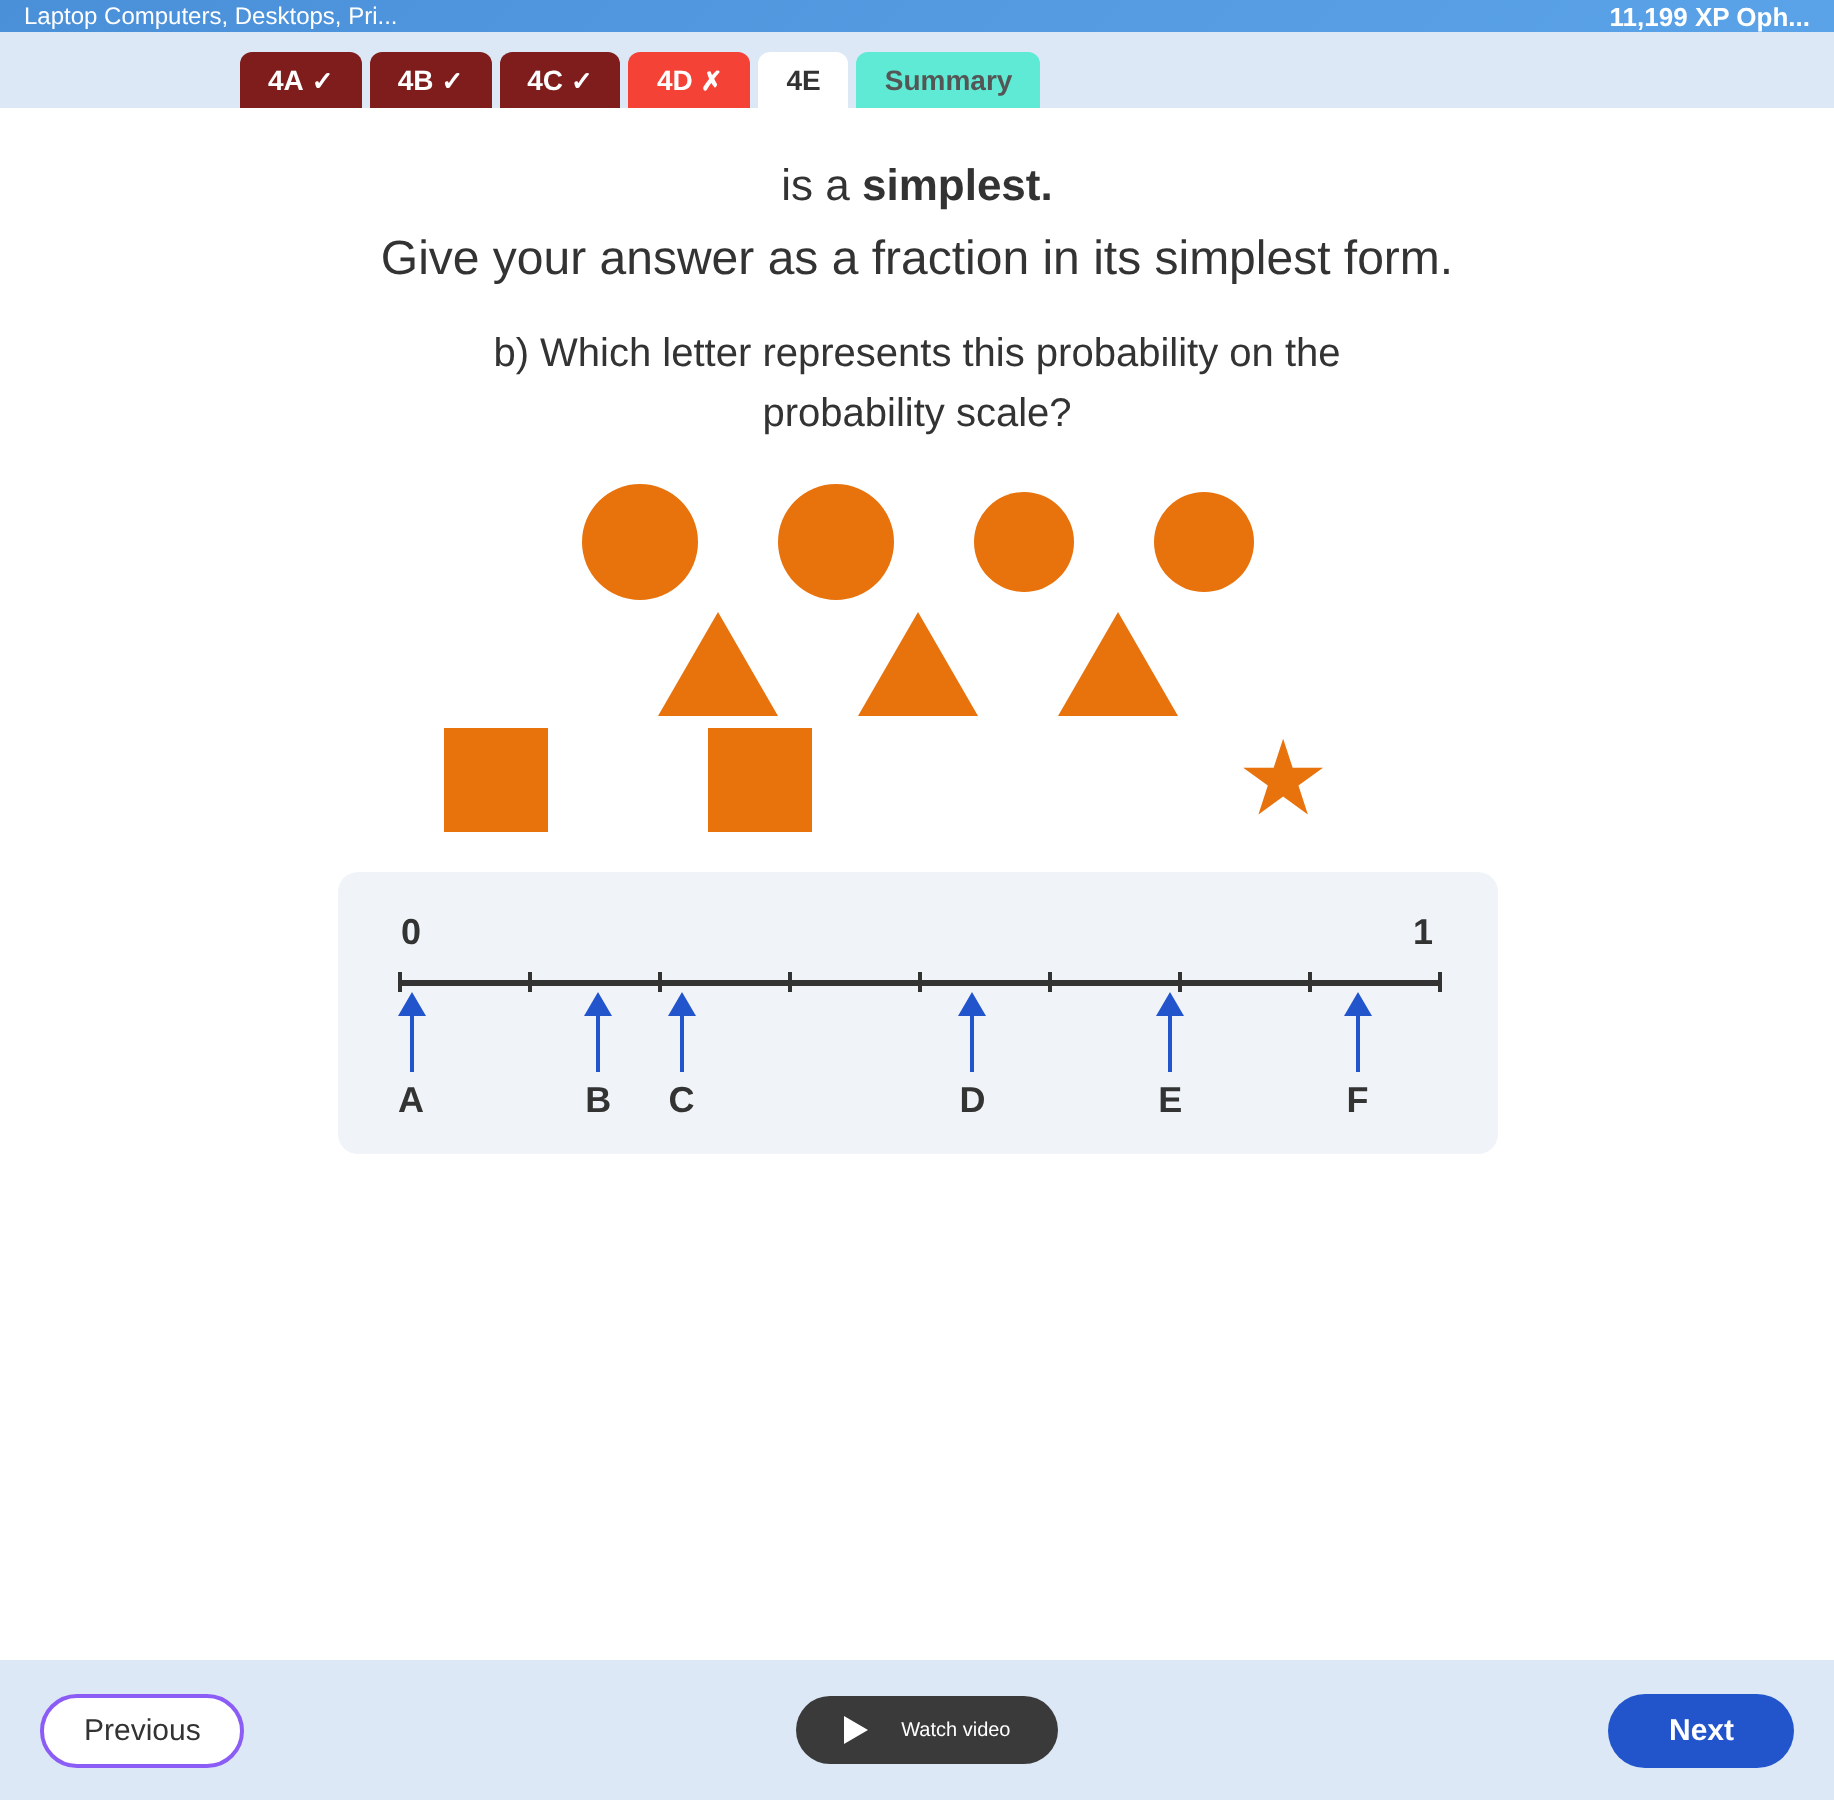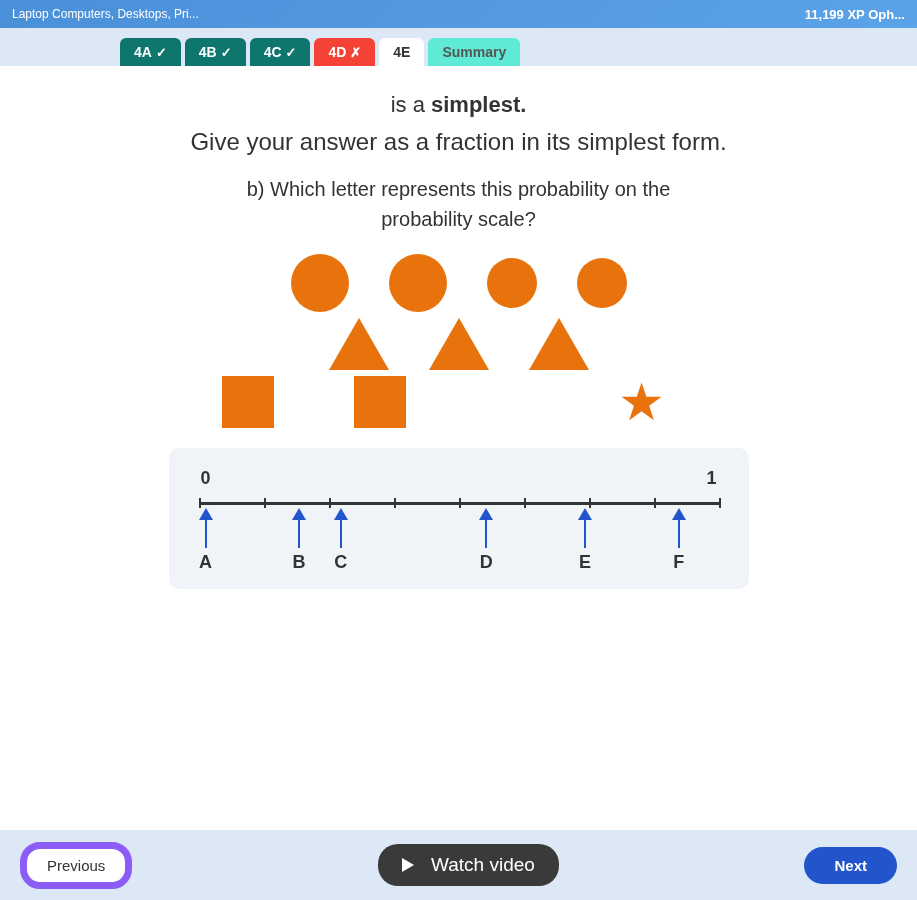--- a/index.html
+++ b/index.html
@@ -8,21 +8,21 @@
       height: 900px;
       background: #e8f0f8;
       font-family: Arial, sans-serif;
       overflow: hidden;
       position: relative;
     }
 
     
     .top-bar {
       background: linear-gradient(135deg, #4a90d9 0%, #5ba3e8 100%);
-      height: 28px;
+      height: 16px;
       display: flex;
       align-items: center;
       justify-content: space-between;
       padding: 0 12px;
     }
     .top-bar-left {
       color: white;
       font-size: 12px;
       display: flex;
       align-items: center;
@@ -46,21 +46,21 @@
       padding: 6px 14px;
       border-radius: 6px 6px 0 0;
       font-size: 14px;
       font-weight: bold;
       cursor: pointer;
       display: flex;
       align-items: center;
       gap: 4px;
     }
     .tab.completed {
-      background: #0f766e;
+      background: #7f1d1d;
       color: white;
     }
     .tab.failed {
       background: #f44336;
       color: white;
       justify-content: space-between;
     }
     .tab.active {
       background: white;
       color: #333;
@@ -236,33 +236,33 @@
       right: 0;
       height: 70px;
       background: #dce8f5;
       display: flex;
       align-items: center;
       justify-content: space-between;
       padding: 0 20px;
     }
     .btn-previous {
       background: white;
-      border: 7px solid #8b5cf6;
+      border: 2px solid #8b5cf6;
       border-radius: 20px;
       padding: 8px 20px;
       font-size: 15px;
       cursor: pointer;
       color: #333;
     }
     .btn-watch-video {
       background: #3a3a3a;
       border: none;
       border-radius: 20px;
       padding: 10px 24px;
-      font-size: 19px;
+      font-size: 10px;
       cursor: pointer;
       color: white;
       display: flex;
       align-items: center;
       gap: 17px;
     }
     .btn-watch-video .play-icon {
       width: 0;
       height: 0;
       border-top: 7px solid transparent;

